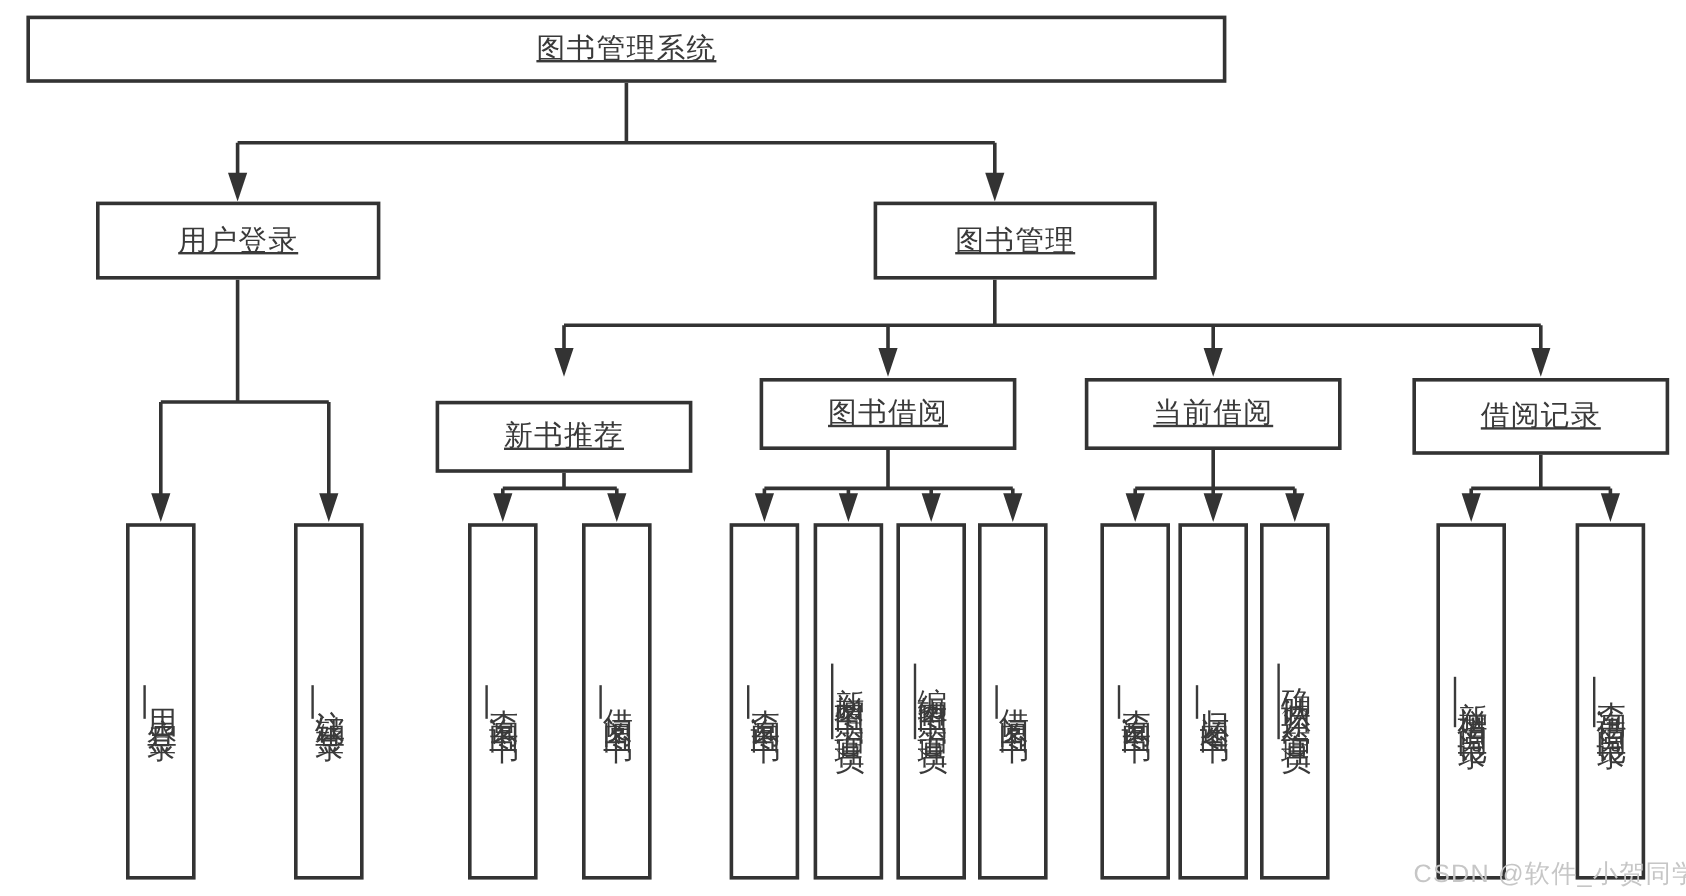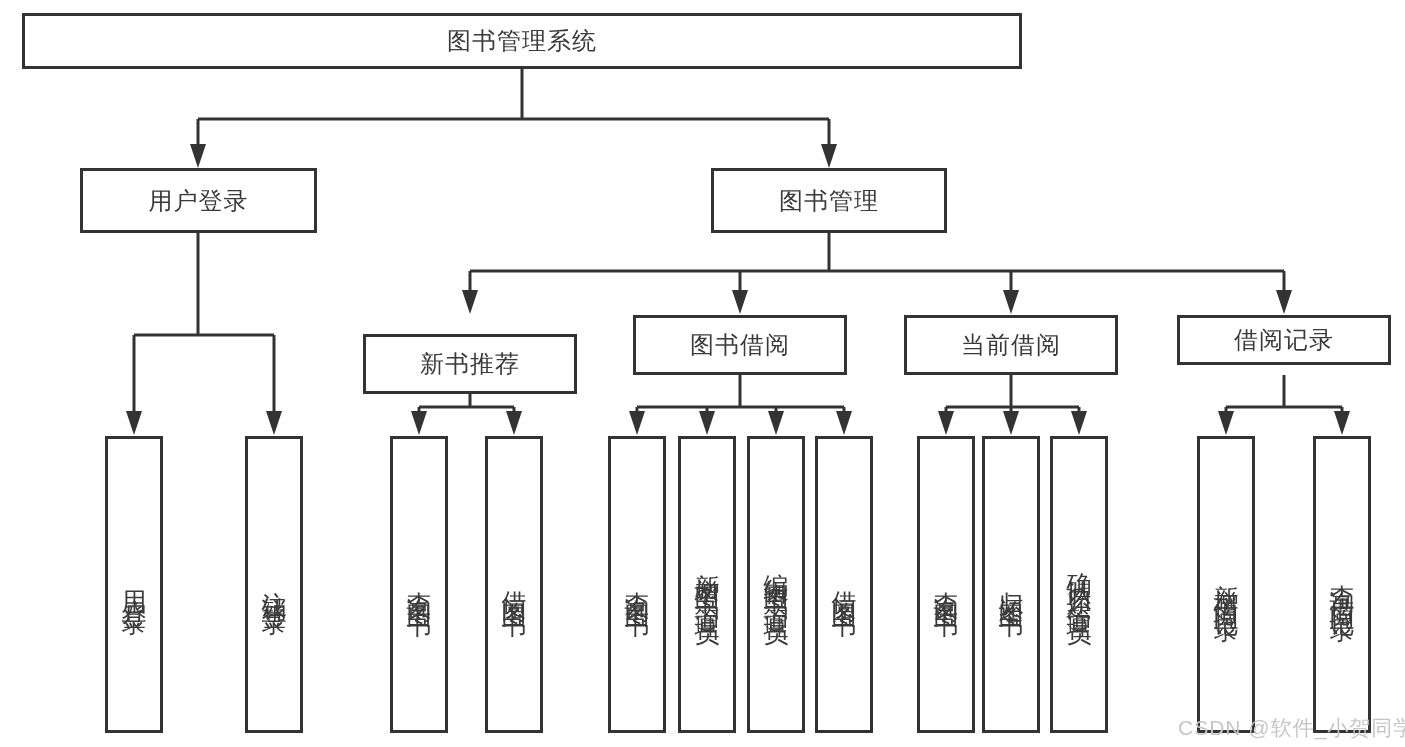--- a/index.html
+++ b/index.html
@@ -22,20 +22,21 @@
     background: #ffffff;
     border: 3px solid #333333;
     box-sizing: border-box;
     display: flex;
     align-items: center;
     justify-content: center;
     font-size: 24px;
     letter-spacing: 1px;
     line-height: 1;
     white-space: nowrap;
+    text-decoration: underline;
   }
   .vbox {
     writing-mode: vertical-rl;
     text-orientation: mixed;
     font-size: 25px;
     letter-spacing: 7px;
     white-space: normal;
   }
   .watermark {
     position: absolute;
@@ -95,26 +96,26 @@
       <polygon points="1003,411 1019,411 1011,435"></polygon>
       <polygon points="1071,411 1087,411 1079,435"></polygon>
       <polygon points="1218,411 1234,411 1226,435"></polygon>
       <polygon points="1334,411 1350,411 1342,435"></polygon>
     </g>
   </svg>
 
   <div class="box" style="left:22px; top:13px; width:1000px; height:56px;">图书管理系统</div>
 
   <div class="box" style="left:80px; top:168px; width:237px; height:65px;">用户登录</div>
-  <div class="box" style="left:711px; top:168px; width:236px; height:65px;">图书管理</div>
+  <div class="box" style="left:728px; top:168px; width:236px; height:65px;">图书管理</div>
 
   <div class="box" style="left:363px; top:315px; width:214px; height:60px;margin-top:19px;">新书推荐</div>
   <div class="box" style="left:904px; top:315px; width:214px; height:60px;">当前借阅</div>
   <div class="box" style="left:633px; top:315px; width:214px; height:60px;">图书借阅</div>
-  <div class="box" style="left:1177px; top:315px; width:214px; height:50px;">借阅记录</div>
+  <div class="box" style="left:1177px; top:315px; width:214px; height:64px;">借阅记录</div>
 
   <div class="box vbox" style="left:105px; top:436px; width:58px; height:297px;">用户登录</div>
   <div class="box vbox" style="left:245px; top:436px; width:58px; height:297px;">注销登录</div>
 
   <div class="box vbox" style="left:390px; top:436px; width:58px; height:297px;">查询图书</div>
   <div class="box vbox" style="left:485px; top:436px; width:58px; height:297px;">借阅图书</div>
 
   <div class="box vbox" style="left:608px; top:436px; width:58px; height:297px;">查询图书</div>
   <div class="box vbox" style="left:678px; top:436px; width:58px; height:297px;">新增图书（管理员）</div>
   <div class="box vbox" style="left:747px; top:436px; width:58px; height:297px;">编辑图书（管理员）</div>

